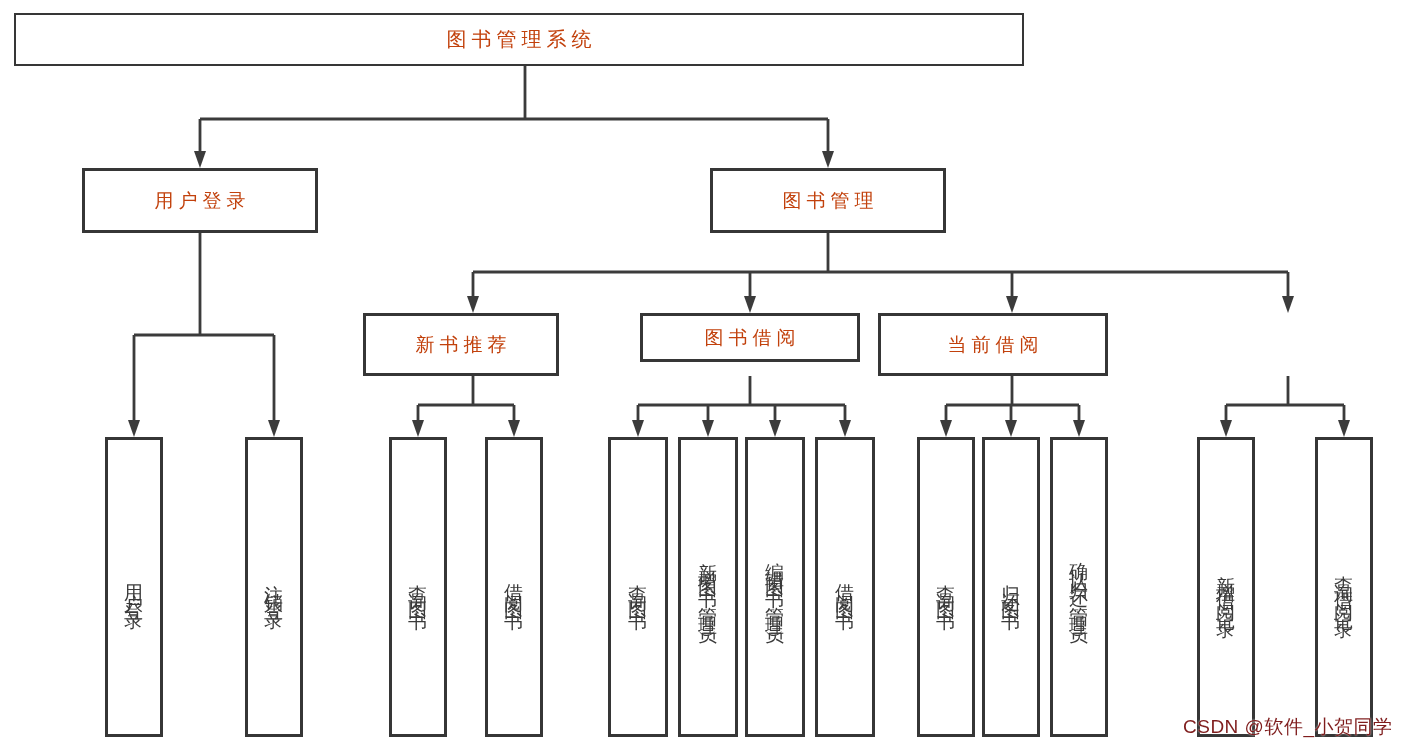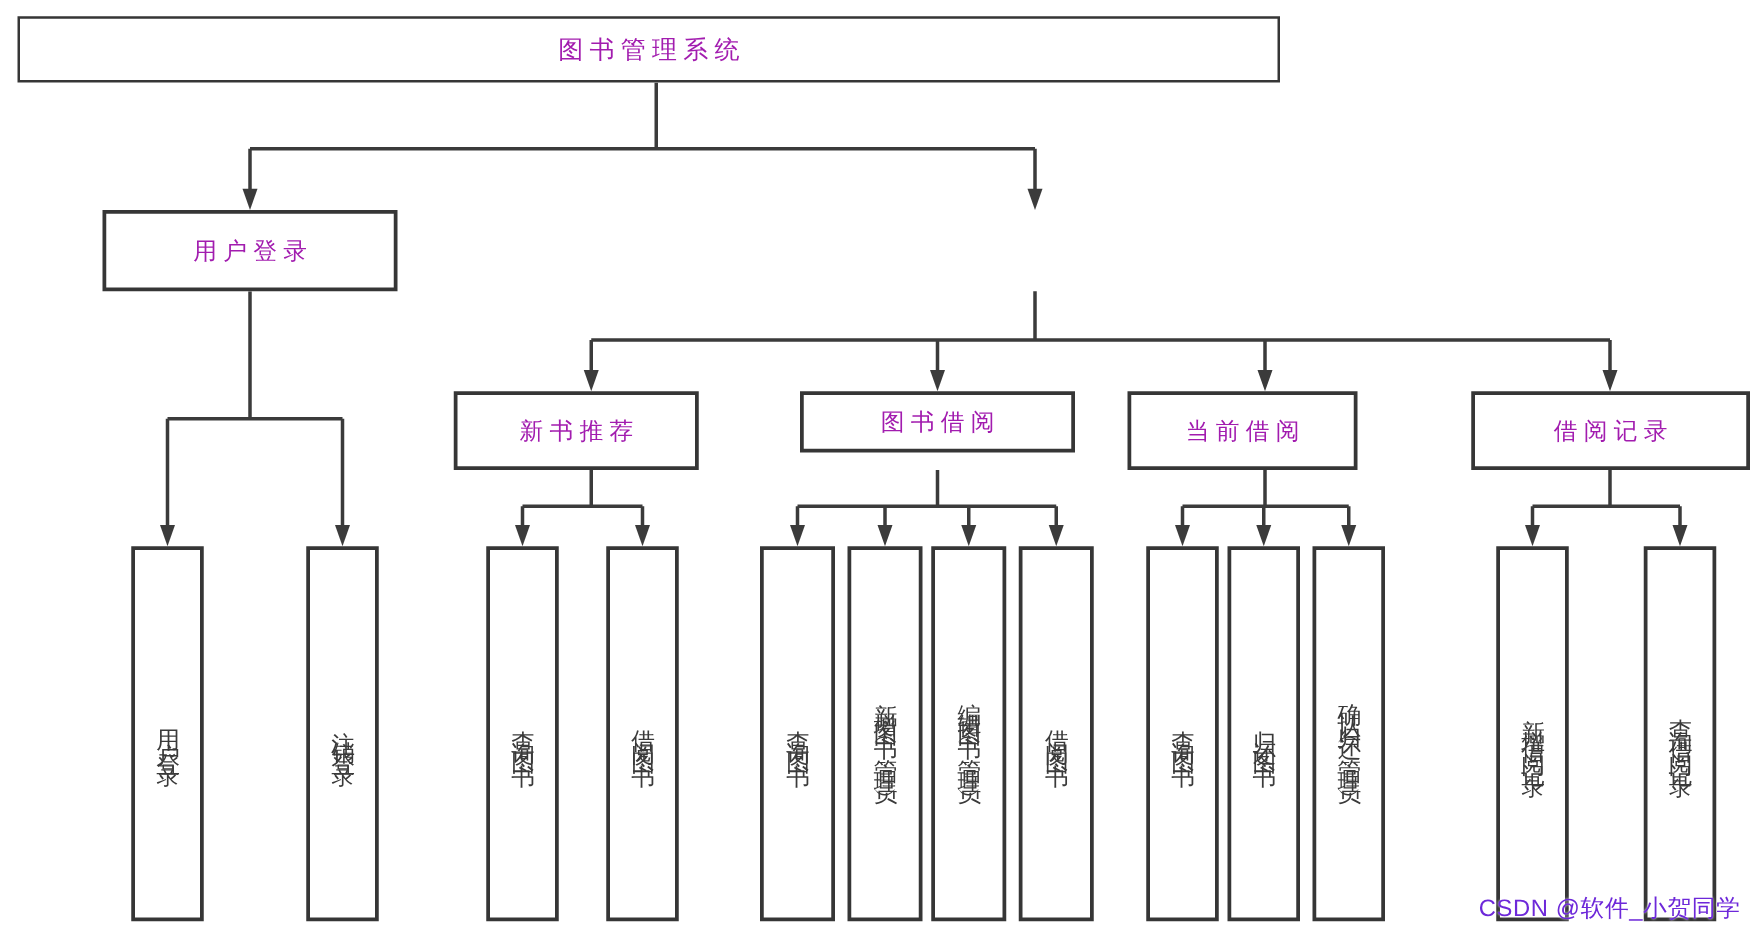--- a/index.html
+++ b/index.html
@@ -18,37 +18,37 @@
     box-sizing:border-box;
     display:flex;align-items:center;justify-content:center;
     color:#3a3a3a;
   }
   .box.root{border-width:2px;}
   .h span{
     font-size:19px;
     letter-spacing:5px;
     text-indent:5px;
     white-space:nowrap;
-    color:#a21caf;
+    color:#c2410c;
   }
   .root span{font-size:20px;}
   .v span{
     writing-mode:vertical-rl;
     text-orientation:mixed;
     font-size:19px;
     letter-spacing:9px;
     line-height:1;
     color:#3a3a3a;
     white-space:nowrap;
   }
   #watermark{
     position:absolute;
     left:1183px;top:714px;
     font-size:19px;
-    color:#6d28d9;
+    color:#7f1d1d;
     letter-spacing:0.5px;
     white-space:nowrap;
     text-shadow:0 0 2px #ffffff;
     z-index:20;
   }
 </style>
 </head>
 <body>
 
 <div id="canvas">
@@ -111,32 +111,32 @@
     </g>
   </svg>
 
   <div class="box h root" style="left:14px;top:13px;width:1010px;height:53px">
     <span>图书管理系统</span>
   </div>
 
   <div class="box h" style="left:82px;top:168px;width:236px;height:65px">
     <span>用户登录</span>
   </div>
+  <div class="box h" style="left:710px;top:168px;width:236px;height:65px">
+    <span>图书管理</span>
+  </div>
 
   <div class="box h" style="left:363px;top:313px;width:196px;height:63px">
     <span>新书推荐</span>
   </div>
   <div class="box h" style="left:640px;top:313px;width:220px;height:49px">
     <span>图书借阅</span>
   </div>
-  <div class="box h" style="left:902px;top:313px;width:184px;height:63px">
+  <div class="box h" style="left:878px;top:313px;width:230px;height:63px">
     <span>当前借阅</span>
-  </div>
-  <div class="box h" style="left:1177px;top:313px;width:223px;height:63px">
-    <span>借阅记录</span>
   </div>
 
   <div class="box v" style="left:105px;top:437px;width:58px;height:300px">
     <span>用户登录</span>
   </div>
   <div class="box v" style="left:245px;top:437px;width:58px;height:300px">
     <span>注销登录</span>
   </div>
 
   <div class="box v" style="left:389px;top:437px;width:58px;height:300px">

